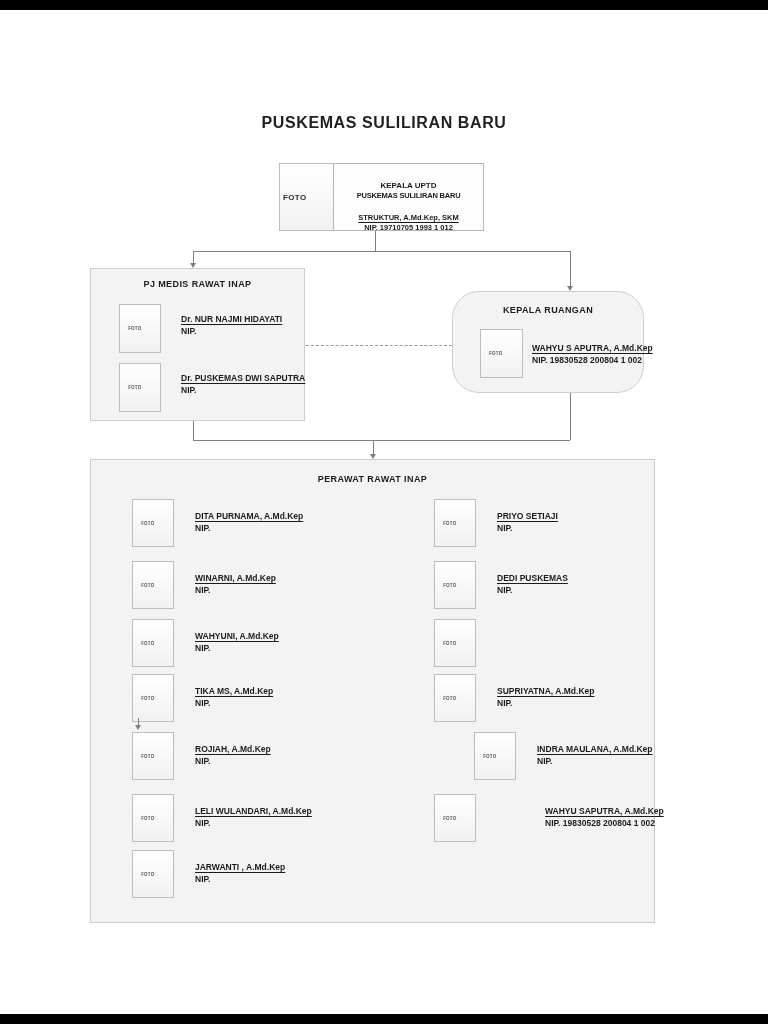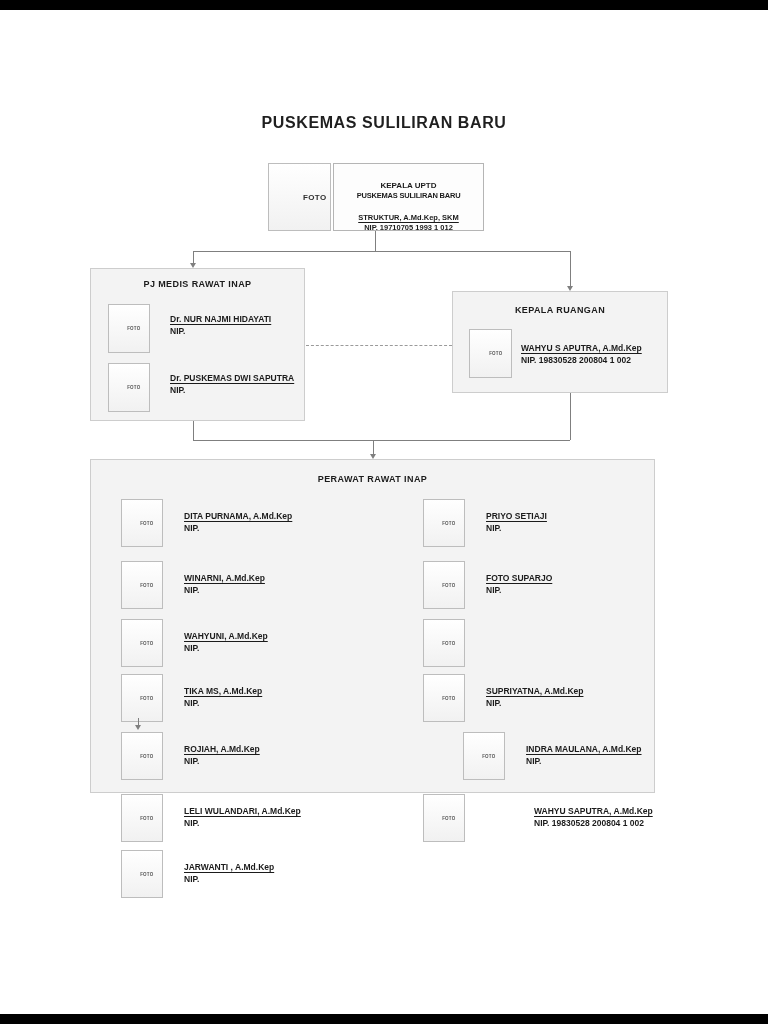--- a/index.html
+++ b/index.html
@@ -9,38 +9,38 @@
   .bar.top{top:0;}
   .bar.bottom{top:1014px;}
 
   .doc-title{position:absolute;left:0;width:768px;text-align:center;font-weight:bold;
              font-size:16px;letter-spacing:.6px;color:#1f1f1f;}
   .doc-title.l1{top:89px;}
   .doc-title.l2{top:114px;}
 
   
   .foto-cell{position:absolute;background:linear-gradient(#ffffff,#f1f1f1);
-             border:1px solid #bdbdbd;display:flex;align-items:center;justify-content:flex-end;box-sizing:border-box;}
+             border:1px solid #bdbdbd;display:flex;align-items:center;justify-content:flex-start;box-sizing:border-box;margin-left:11px;}
   .foto-lg{font-size:10px;transform:scale(.8);font-weight:bold;color:#2e2e2e;letter-spacing:.5px;}
   .foto-sm{font-size:10px;transform:scale(.45);font-weight:bold;color:#555;letter-spacing:.5px;}
 
   .uptd-foto{left:268px;top:163px;width:63px;height:68px;}
   .uptd-box{position:absolute;left:333px;top:163px;width:151px;height:68px;background:#fdfdfd;
             border:1px solid #b5b5b5;box-sizing:border-box;text-align:center;font-weight:bold;padding-top:17px;}
   .uptd-box .org1{font-size:8px;line-height:10px;}
   .uptd-box .org2{font-size:7.5px;line-height:9px;letter-spacing:-.2px;}
   .uptd-box .nm{margin-top:13px;font-size:7.5px;line-height:10px;text-decoration:underline;text-underline-offset:2px;}
   .uptd-box .nip{font-size:7.5px;line-height:10px;}
 
   .panel{position:absolute;background:var(--panel-fill,#f3f3f3);border:1px solid var(--panel-border,#cdcdcd);box-sizing:border-box;}
   .panel-title{position:absolute;left:0;right:0;text-align:center;font-weight:bold;font-size:9px;letter-spacing:.4px;}
 
   .pj{left:90px;top:268px;width:215px;height:153px;}
-  .kr{left:452px;top:291px;width:216px;height:102px;}
-  .pr{left:90px;top:459px;width:565px;height:334px;}
+  .kr{left:452px;top:291px;width:192px;height:102px;border-radius:27px;}
+  .pr{left:90px;top:459px;width:565px;height:464px;}
   .pj .panel-title{top:10px;}
   .kr .panel-title{top:13px;}
   .pr .panel-title{top:14px;}
 
   .entry{position:absolute;display:flex;}
   .entry .foto-cell{position:relative;width:42px;height:48px;flex:0 0 auto;}
   .entry .txt{margin-left:21px;padding-top:11px;font-weight:bold;}
   .entry .nm{font-size:8.5px;line-height:12px;text-decoration:underline;text-decoration-thickness:1px;text-underline-offset:2px;white-space:nowrap;}
   .entry .nip{font-size:8.5px;line-height:12px;white-space:nowrap;}
   .kr .entry .txt{margin-left:9px;padding-top:13px;}
@@ -213,21 +213,21 @@
       <div class="txt">
           <div class="nm">PRIYO SETIAJI</div>
           <div class="nip">NIP.</div>
         </div>
     </div>
     <div class="entry" style="left:332px;top:101px;">
       <div class="foto-cell">
           <span class="foto-sm">FOTO</span>
         </div>
       <div class="txt">
-          <div class="nm">FOTO SUPARJO</div>
+          <div class="nm">DEDI PUSKEMAS</div>
           <div class="nip">NIP.</div>
         </div>
     </div>
     <div class="entry" style="left:332px;top:159px;">
       <div class="foto-cell">
           <span class="foto-sm">FOTO</span>
         </div>
     </div>
     <div class="entry" style="left:332px;top:214px;">
       <div class="foto-cell">

